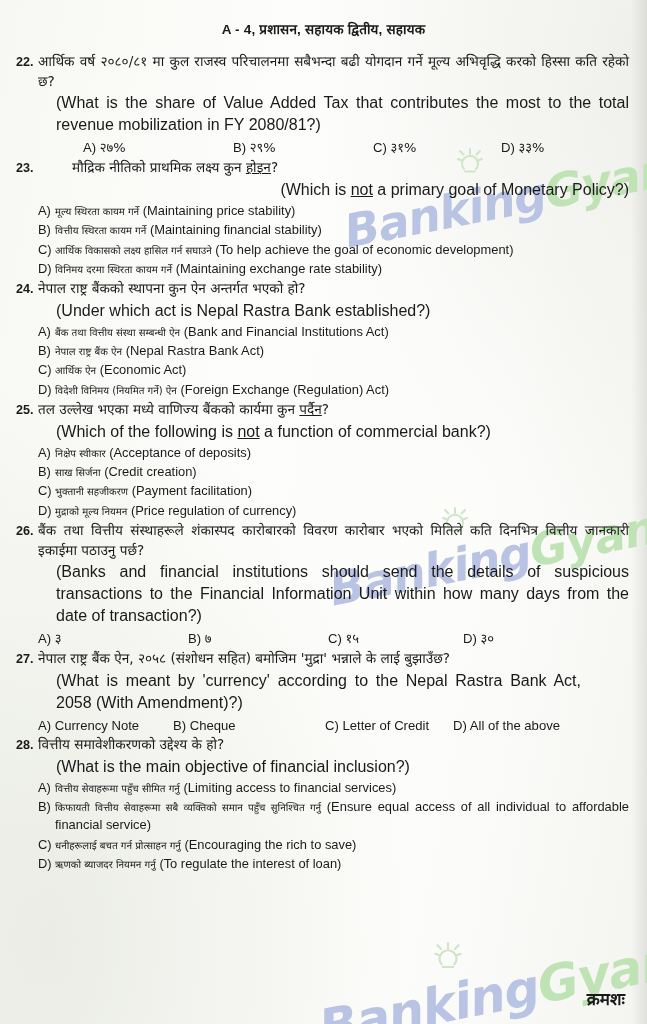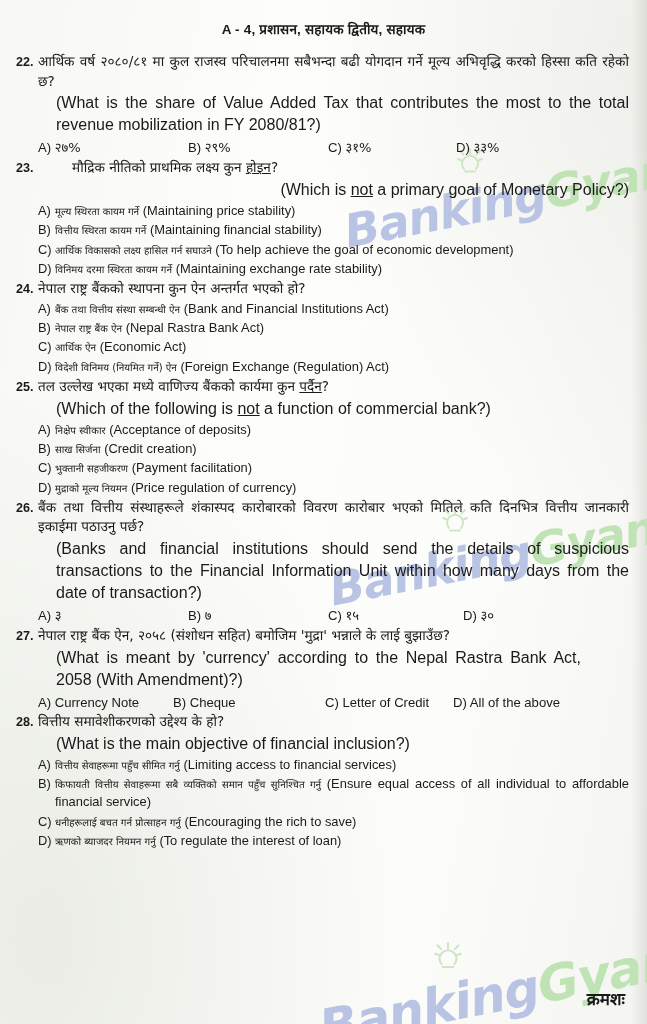--- a/index.html
+++ b/index.html
@@ -203,21 +203,21 @@
 
     <div class="qlist">
 
       <div class="q">
         <div class="q-head">
           <div class="q-num">22.</div>
           <div class="q-stem np">आर्थिक वर्ष २०८०/८१ मा कुल राजस्व परिचालनमा सबैभन्दा बढी योगदान गर्ने मूल्य अभिवृद्धि करको हिस्सा कति रहेको छ?</div>
         </div>
         <div class="q-trans">(What is the share of Value Added Tax that contributes the most to the total revenue mobilization in FY 2080/81?)</div>
         <div class="opt-row">
-          <div style="width:150px;"><span>A)</span> <span class="np">२७%</span></div>
+          <div style="width:150px;margin-left:45px;"><span>A)</span> <span class="np">२७%</span></div>
           <div style="width:140px;"><span>B)</span> <span class="np">२९%</span></div>
           <div style="width:128px;"><span>C)</span> <span class="np">३१%</span></div>
           <div><span>D)</span> <span class="np">३३%</span></div>
         </div>
       </div>
 
       <div class="q">
         <div class="q-head">
           <div class="q-num">23.</div>
           <div class="q-stem np" style="text-align:left;margin-left:34px;"><span>मौद्रिक नीतिको प्राथमिक लक्ष्य कुन </span><span class="u">होइन</span><span>?</span></div>
@@ -241,20 +241,21 @@
             <div class="opt-text"><span class="np">विनिमय दरमा स्थिरता  कायम गर्ने</span> <span>(Maintaining exchange rate stability)</span></div>
           </div>
         </div>
       </div>
 
       <div class="q">
         <div class="q-head">
           <div class="q-num">24.</div>
           <div class="q-stem np" style="text-align:left;">नेपाल राष्ट्र बैंकको स्थापना कुन ऐन अन्तर्गत भएको हो?</div>
         </div>
+        <div class="q-trans" style="text-align:left;">(Under which act is Nepal Rastra Bank established?)</div>
         <div class="opts">
           <div class="opt">
             <div class="opt-key">A)</div>
             <div class="opt-text"><span class="np">बैंक तथा वित्तीय संस्था सम्बन्धी ऐन</span> <span>(Bank and Financial Institutions Act)</span></div>
           </div>
           <div class="opt">
             <div class="opt-key">B)</div>
             <div class="opt-text"><span class="np">नेपाल राष्ट्र बैंक ऐन</span> <span>(Nepal Rastra Bank Act)</span></div>
           </div>
           <div class="opt">

